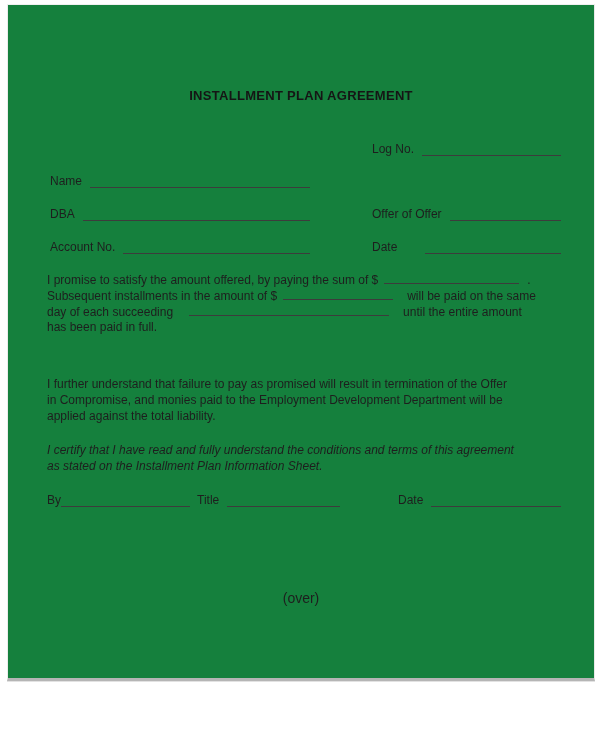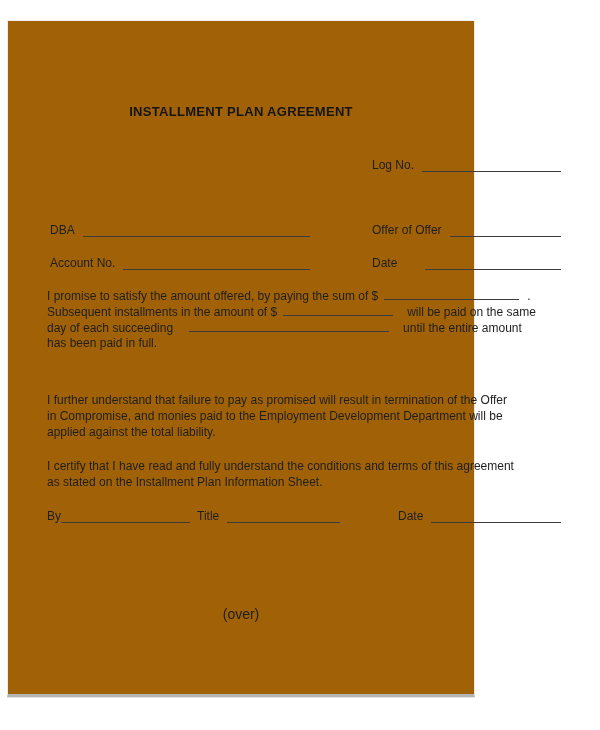--- a/index.html
+++ b/index.html
@@ -5,24 +5,24 @@
   html, body {
     margin: 0; padding: 0;
     width: 600px; height: 730px;
     background: #ffffff;
     font-family: "Liberation Sans", sans-serif;
     color: #1e1e1e;
     overflow: hidden;
   }
   .page {
     position: absolute;
-    left: 7px; top: 20px;
-    width: 468px; height: 677px;
+    left: 7px; top: 4px;
+    width: 588px; height: 677px;
     box-sizing: border-box;
-    background: #a16207;
+    background: #15803d;
     border-top: 1px solid #f0f0f0;
     border-left: 1px solid #ececec;
     border-right: 1px solid #e9e9e9;
     border-bottom: 3px solid #b5b5b5;
     box-shadow: 0 1px 0 #e2e2e2;
   }
   .doc-title {
     position: absolute; top: 83px; left: 0;
     width: 100%;
     text-align: center;
@@ -91,20 +91,24 @@
 
   <div class="field-row" style="top:137px;">
     <span class="fgroup left" style="visibility:hidden;"></span>
     <span class="fgroup right">
       <span class="flabel">Log No.</span>
       <span class="blank"></span>
     </span>
   </div>
 
   <div class="field-row" style="top:169px;">
+    <span class="fgroup left">
+      <span class="flabel">Name</span>
+      <span class="blank"></span>
+    </span>
   </div>
 
   <div class="field-row" style="top:202px;">
     <span class="fgroup left">
       <span class="flabel">DBA</span>
       <span class="blank"></span>
     </span>
     <span class="fgroup right">
       <span class="flabel">Offer of Offer</span>
       <span class="blank"></span>
@@ -136,21 +140,21 @@
       <span>has been paid in full.</span>
     </div>
   </div>
 
   <div class="para" style="top:371px;">
     <div class="line">I further understand that failure to pay as promised will result in termination of the Offer</div>
     <div class="line">in Compromise, and monies paid to the Employment Development Department will be</div>
     <div class="line">applied against the total liability.</div>
   </div>
 
-  <div class="para" style="top:437px;">
+  <div class="para" style="top:437px;font-style:italic;">
     <div class="line">I certify that I have read and fully understand the conditions and terms of this agreement</div>
     <div class="line">as stated on the Installment Plan Information Sheet.</div>
   </div>
 
   <div class="sig-row">
     <span class="sig-group" style="left:0; width:143px;">
       <span class="flabel">By</span>
       <span class="blank"></span>
     </span>
     <span class="sig-group" style="left:150px; width:143px;">

